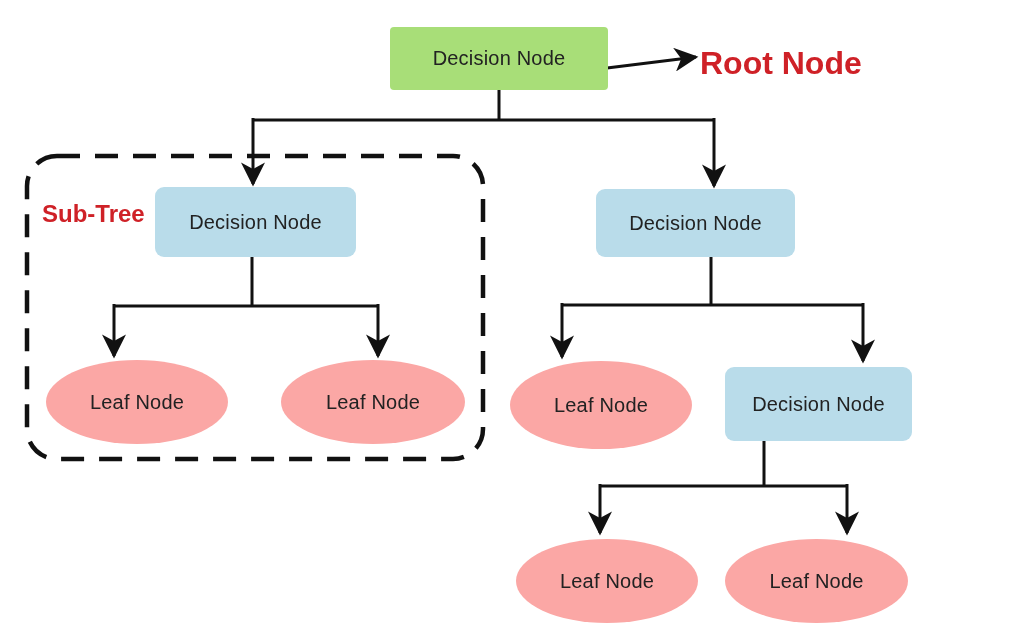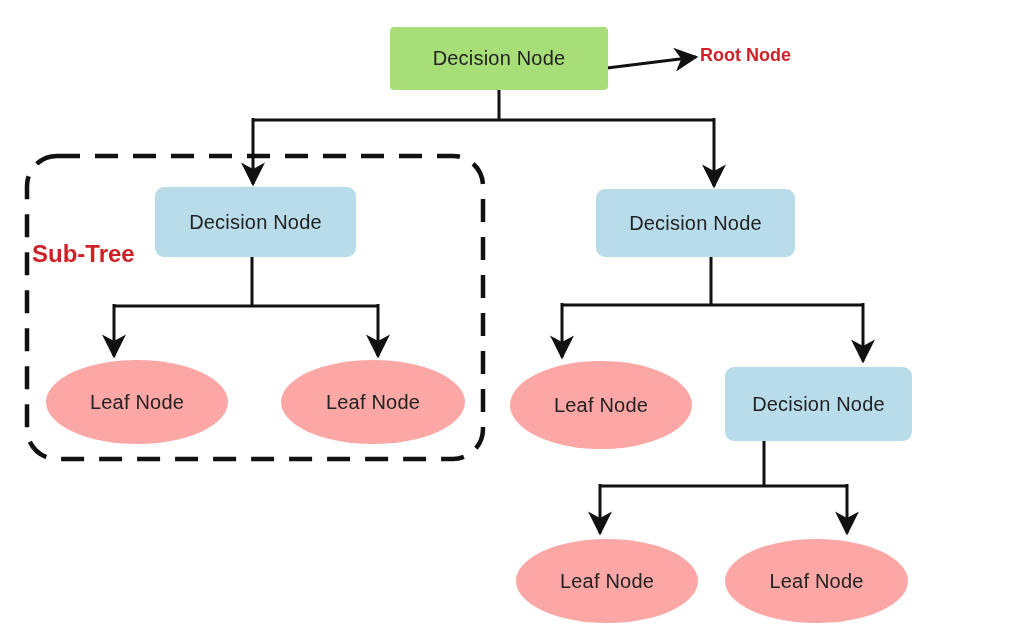--- a/index.html
+++ b/index.html
@@ -18,21 +18,21 @@
     text-align:center;white-space:nowrap;
   }
   .rect-node{border-radius:9px;}
   .root-node{background:#a8de78;border-radius:4px;}
   .decision-node{background:#b9dcea;}
   .leaf-node{background:#fba7a5;border-radius:50%;}
   .annotation{
     position:absolute;
     color:#cf2127;font-weight:600;white-space:nowrap;
   }
-  .annotation.root-label{font-size:18px;}
+  .annotation.root-label{font-size:32px;}
   .annotation.subtree-label{font-size:24px;}
 </style>
 </head>
 <body>
 
 <div id="canvas">
 
   <svg id="connectors" viewBox="0 0 1018 639" xmlns="http://www.w3.org/2000/svg">
     <defs>
       <marker id="arrow" viewBox="0 0 10 10" refX="9" refY="5" markerWidth="9" markerHeight="8" orient="auto-start-reverse">
@@ -58,21 +58,21 @@
       <line x1="562" y1="303" x2="562" y2="357" marker-end="url(#arrow)"></line>
       <line x1="863" y1="303" x2="863" y2="361" marker-end="url(#arrow)"></line>
 
       <path d="M764,441 L764,487.5 M600,486 L847,486"></path>
       <line x1="600" y1="484" x2="600" y2="533" marker-end="url(#arrow)"></line>
       <line x1="847" y1="484" x2="847" y2="533" marker-end="url(#arrow)"></line>
     </g>
   </svg>
 
   <div class="annotation root-label" style="left:700px;top:45px;">Root Node</div>
-  <div class="annotation subtree-label" style="left:32px;top:200px;margin-top:40px;">Sub-Tree</div>
+  <div class="annotation subtree-label" style="left:42px;top:200px;">Sub-Tree</div>
 
   <div class="node root-node" style="left:390px;top:27px;width:218px;height:63px;">Decision Node</div>
 
   <div class="node rect-node decision-node" style="left:155px;top:187px;width:201px;height:70px;">Decision Node</div>
 
   <div class="node leaf-node" style="left:46px;top:360px;width:182px;height:84px;">Leaf Node</div>
 
   <div class="node leaf-node" style="left:281px;top:360px;width:184px;height:84px;">Leaf Node</div>
 
   <div class="node rect-node decision-node" style="left:596px;top:189px;width:199px;height:68px;">Decision Node</div>

